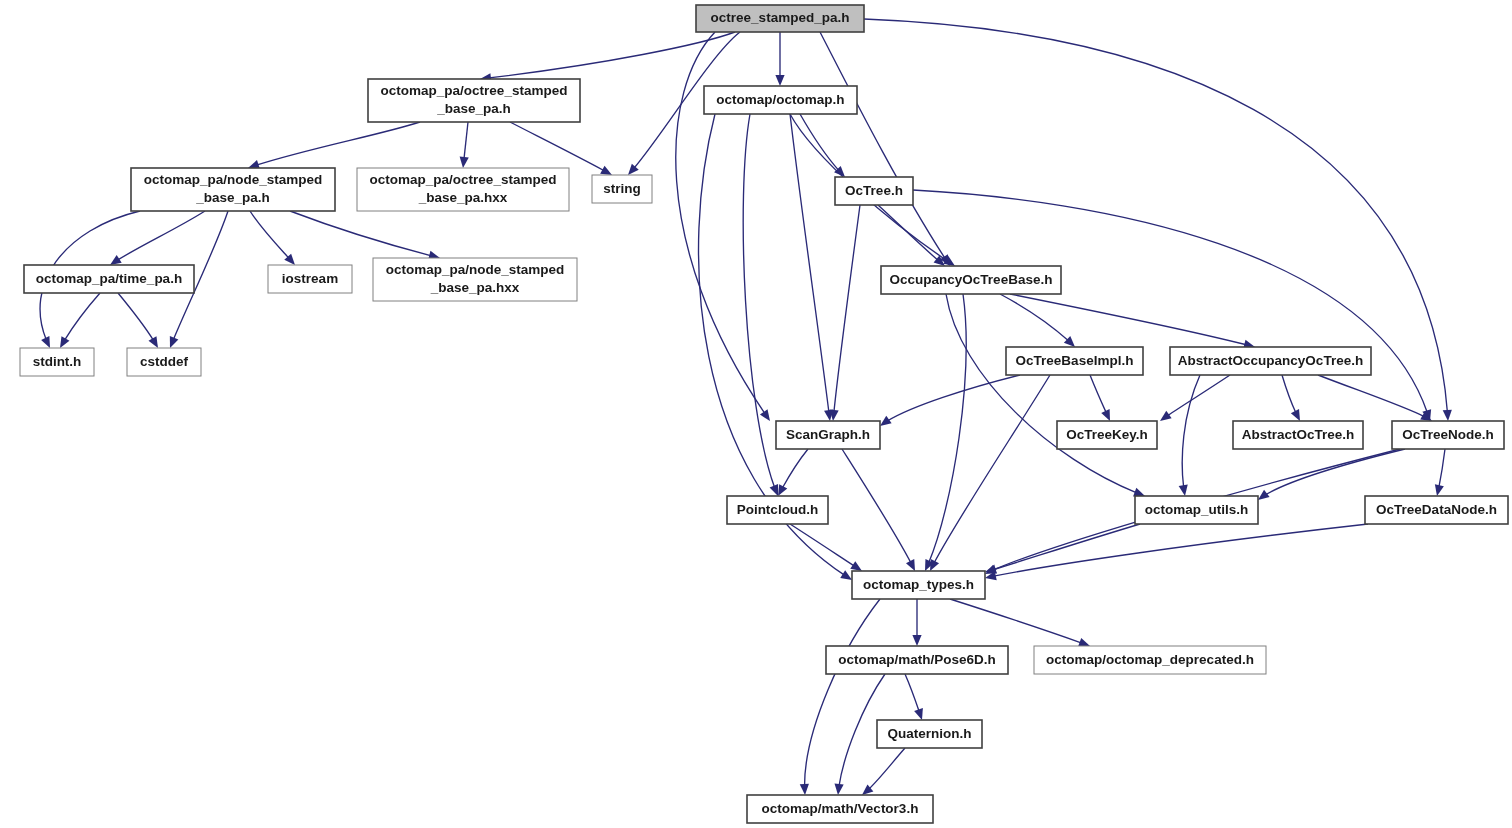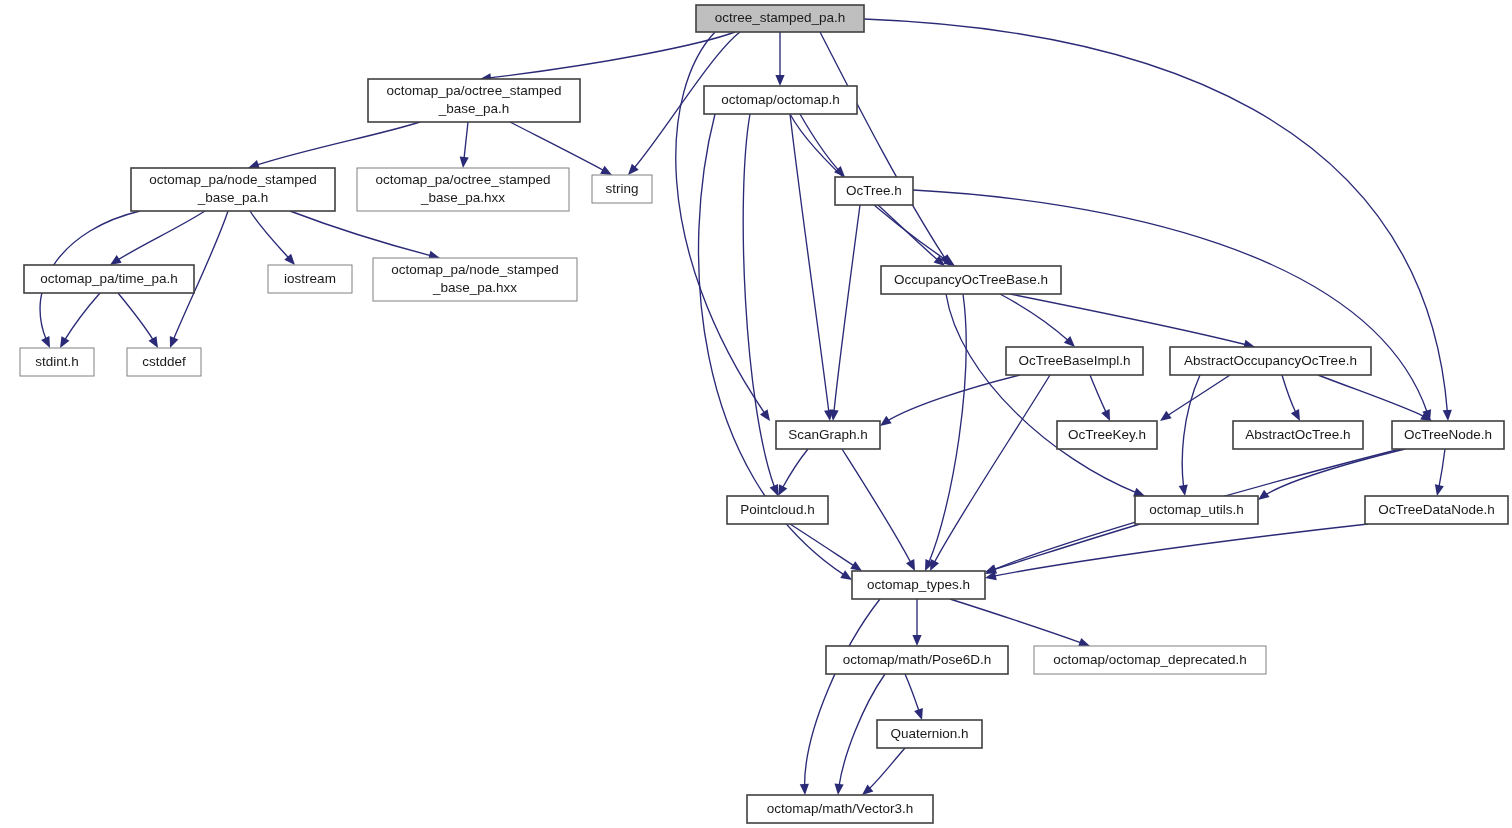--- a/index.html
+++ b/index.html
@@ -10,20 +10,21 @@
   body {
     width: 1512px;
     height: 828px;
     overflow: hidden;
     font-family: "Liberation Sans", sans-serif;
   }
   #graph-root {
     position: relative;
     width: 1512px;
     height: 828px;
+    font-weight: bold;
   }
   svg#dep-graph {
     display: block;
     width: 1512px;
     height: 828px;
   }
   .node-box {
     fill: #ffffff;
     stroke: #808080;
     stroke-width: 1;

